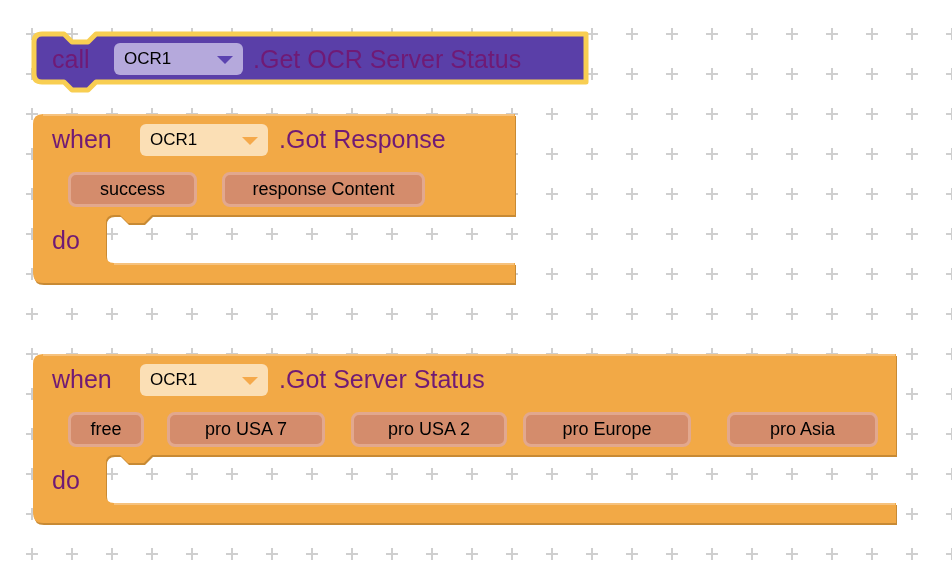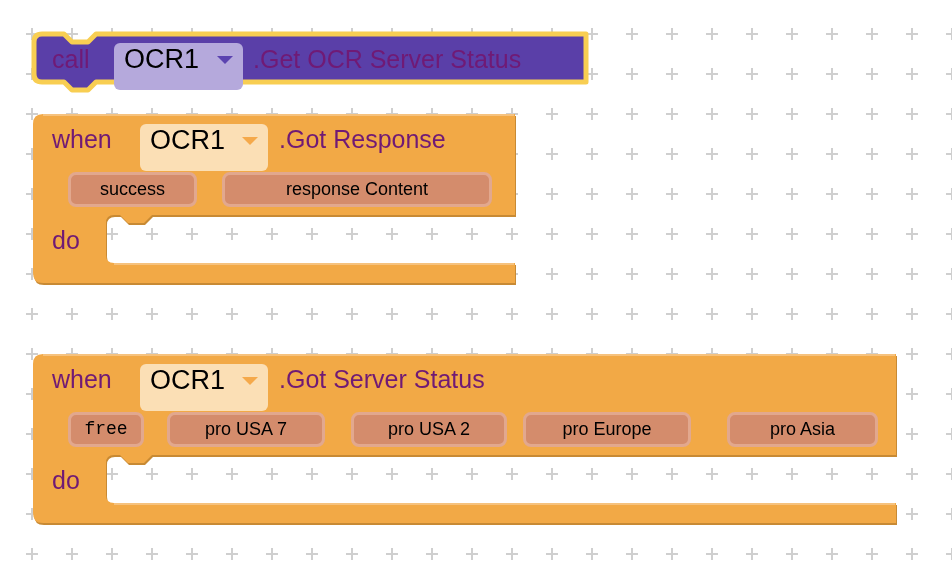--- a/index.html
+++ b/index.html
@@ -7,22 +7,22 @@
     width:952px; height:570px; overflow:hidden; position:relative;
     background-color:#ffffff;
     font-family:"Liberation Sans", sans-serif;
   }
   .ws-svg { position:absolute; left:0; top:0; }
   .lbl {
     position:absolute; color:#701a75; font-size:25px; line-height:30px;
     white-space:nowrap;
   }
   .dd {
-    position:absolute; height:47px; border-radius:6px; color:#000;
-    font-size:27px; line-height:32px; padding-left:10px; box-sizing:border-box;
+    position:absolute; height:32px; border-radius:6px; color:#000;
+    font-size:17px; line-height:32px; padding-left:10px; box-sizing:border-box;
     white-space:nowrap; cursor:pointer;
   }
   .dd .arrow {
     position:absolute; right:10px; top:13px; width:0; height:0;
     border-left:8px solid transparent; border-right:8px solid transparent;
   }
   .dd-purple { background:#b5a9dc; }
   .dd-purple .arrow { border-top:8px solid #5b43b0; }
   .dd-orange { background:#fbdfb5; }
   .dd-orange .arrow { border-top:8px solid #f5a94a; }
@@ -77,32 +77,32 @@
 </div>
 
 <div>
   <span class="lbl" style="left:52px; top:124px;">when</span>
   <div class="dd dd-orange" style="left:140px; top:124px; width:128px;">
     <span>OCR1</span>
     <span class="arrow"></span>
   </div>
   <span class="lbl" style="left:279px; top:124px;">.Got Response</span>
   <div class="chip" style="left:68px; top:172px; width:129px;">success</div>
-  <div class="chip" style="left:222px; top:172px; width:270px;">response Content</div>
+  <div class="chip" style="left:222px; top:172px; width:203px;">response Content</div>
   <span class="lbl" style="left:52px; top:225px;">do</span>
   <div style="position:absolute; left:106px; top:215px; width:409px; height:48px;"></div>
 </div>
 
 <div>
   <span class="lbl" style="left:52px; top:364px;">when</span>
   <div class="dd dd-orange" style="left:140px; top:364px; width:128px;">
     <span>OCR1</span>
     <span class="arrow"></span>
   </div>
   <span class="lbl" style="left:279px; top:364px;">.Got Server Status</span>
-  <div class="chip" style="left:68px; top:412px; width:76px;font-family:Liberation Mono, monospace;">free</div>
+  <div class="chip" style="left:68px; top:412px; width:76px;">free</div>
   <div class="chip" style="left:167px; top:412px; width:158px;">pro USA 7</div>
   <div class="chip" style="left:351px; top:412px; width:156px;">pro USA 2</div>
   <div class="chip" style="left:523px; top:412px; width:168px;">pro Europe</div>
   <div class="chip" style="left:727px; top:412px; width:151px;">pro Asia</div>
   <span class="lbl" style="left:52px; top:465px;">do</span>
   <div style="position:absolute; left:106px; top:455px; width:790px; height:48px;"></div>
 </div>
 
 </body></html>

